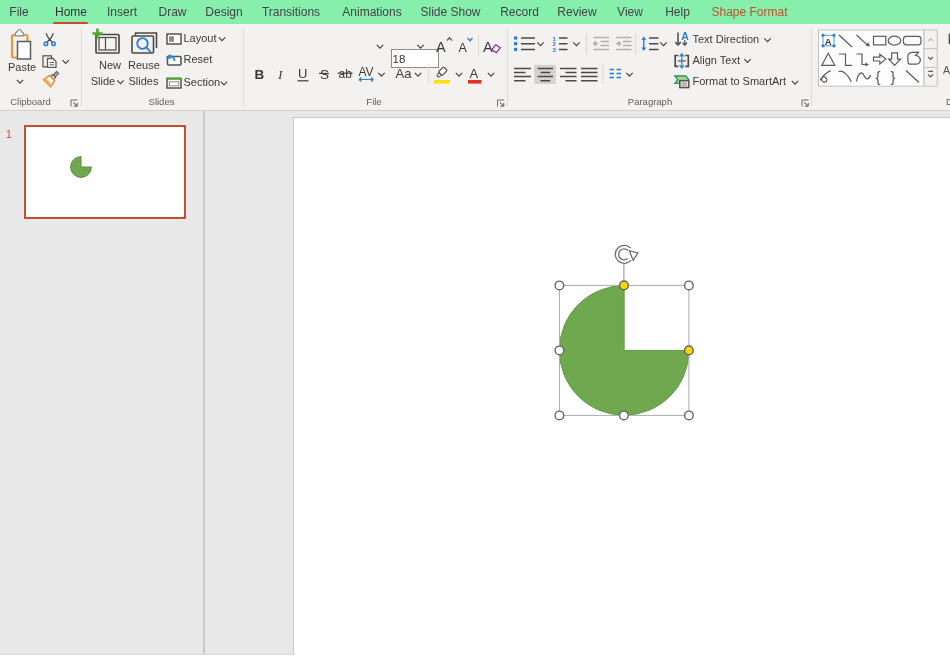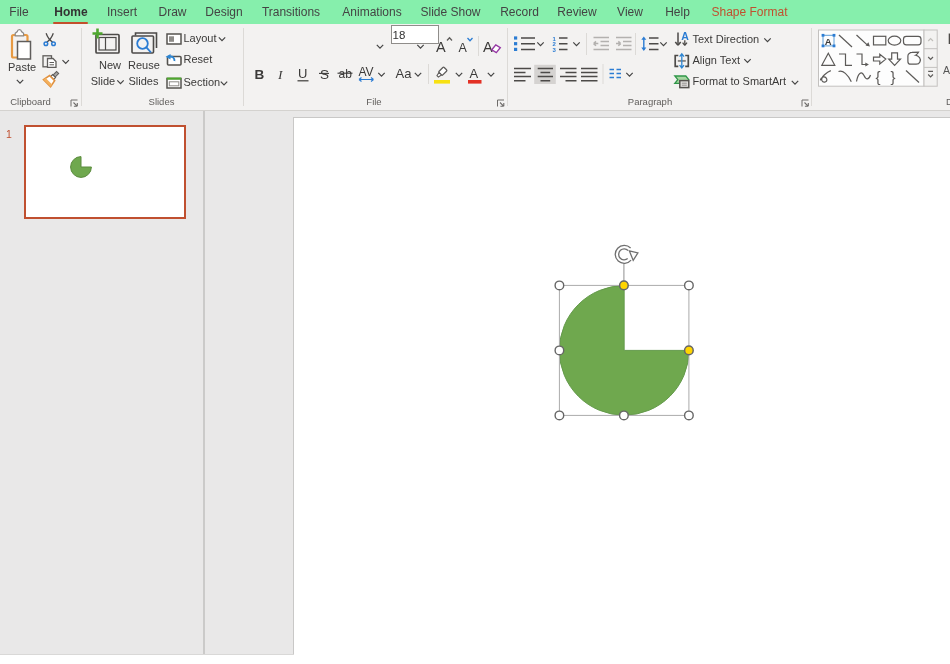--- a/index.html
+++ b/index.html
@@ -2,21 +2,21 @@
 <html><head>
 <meta charset="utf-8">
 <style>
   * { margin:0; padding:0; box-sizing:border-box; }
   html,body { width:950px; height:664px; overflow:hidden; }
   body { font-family:"Liberation Sans", sans-serif; position:relative; background:#fff; }
   .abs { position:absolute; }
   
   #tabbar { left:0; top:0; width:950px; height:24px; background:#86efac; }
   .tab { position:absolute; top:0; height:24px; line-height:25px; font-size:12px; color:#444; white-space:nowrap; transform:translateX(-50%); }
-  .tab.home { font-weight:bold; color:#333; }
+  .tab.home { font-weight:normal; color:#333; }
   .tab.fmt { color:#c0502f; }
   #homeline { position:absolute; left:53px; top:21.5px; width:35px; height:2.6px; background:#c24f2c; border-radius:1px; }
   
   #ribbon { left:0; top:24px; width:950px; height:87px; background:#f3f2f1; border-bottom:1.4px solid #d4d2cf; }
   .gdiv { position:absolute; top:4px; width:1px; height:78px; background:#dcdad7; }
   .glabel { position:absolute; top:72px; font-size:9.5px; color:#605e5c; transform:translateX(-50%); white-space:nowrap;text-align:right; }
   .btxt { position:absolute; font-size:11px; color:#3b3a39; white-space:nowrap; }
   .combo { position:absolute; background:#fff; border:1px solid #8f8d8a; font-size:11.5px; color:#333; }
   
   #panel { left:0; top:111px; width:203px; height:543px; background:#e9e8e8; }
@@ -65,21 +65,21 @@
     <span class="btxt" style="left:128px;top:51.2px;width:31px;text-align:center">Slides</span>
     <span class="btxt" style="left:183.5px;top:8px">Layout</span>
     <span class="btxt" style="left:183.5px;top:28.6px">Reset</span>
     <span class="btxt" style="left:183.5px;top:52.3px">Section</span>
     <span class="btxt" style="left:692.5px;top:8.8px">Text Direction</span>
     <span class="btxt" style="left:692.5px;top:29.6px">Align Text</span>
     <span class="btxt" style="left:692.5px;top:51.4px">Format to SmartArt</span>
     <span class="btxt" style="left:943px;top:39.5px;font-size:10.5px;color:#555">A</span>
     <span class="glabel" style="left:949.5px">D</span>
 
-    <div class="combo" style="left:390.5px;top:1px;width:48px;height:19px;line-height:18px;padding-left:1px">18</div>
+    <div class="combo" style="left:390.5px;top:25px;width:48px;height:19px;line-height:18px;padding-left:1px">18</div>
 
     <svg id="ribsvg" width="950" height="87" viewBox="0 24 950 87" style="position:absolute;left:0;top:0">
       <defs>
         <path id="chv" d="M-3.2,-1.6 L0,1.6 L3.2,-1.6" fill="none" stroke="#444" stroke-width="1.2"></path>
         <g id="lnch">
           <path d="M0,0 L0,6.5 M0,0 L6.5,0" transform="translate(0.5,0.5)" fill="none" stroke="#6e6c6a" stroke-width="1"></path>
           <path d="M3,3 L6.8,6.8 M6.8,6.8 L6.8,3.4 M6.8,6.8 L3.4,6.8" fill="none" stroke="#6e6c6a" stroke-width="1.1"></path>
         </g>
       </defs>
 

